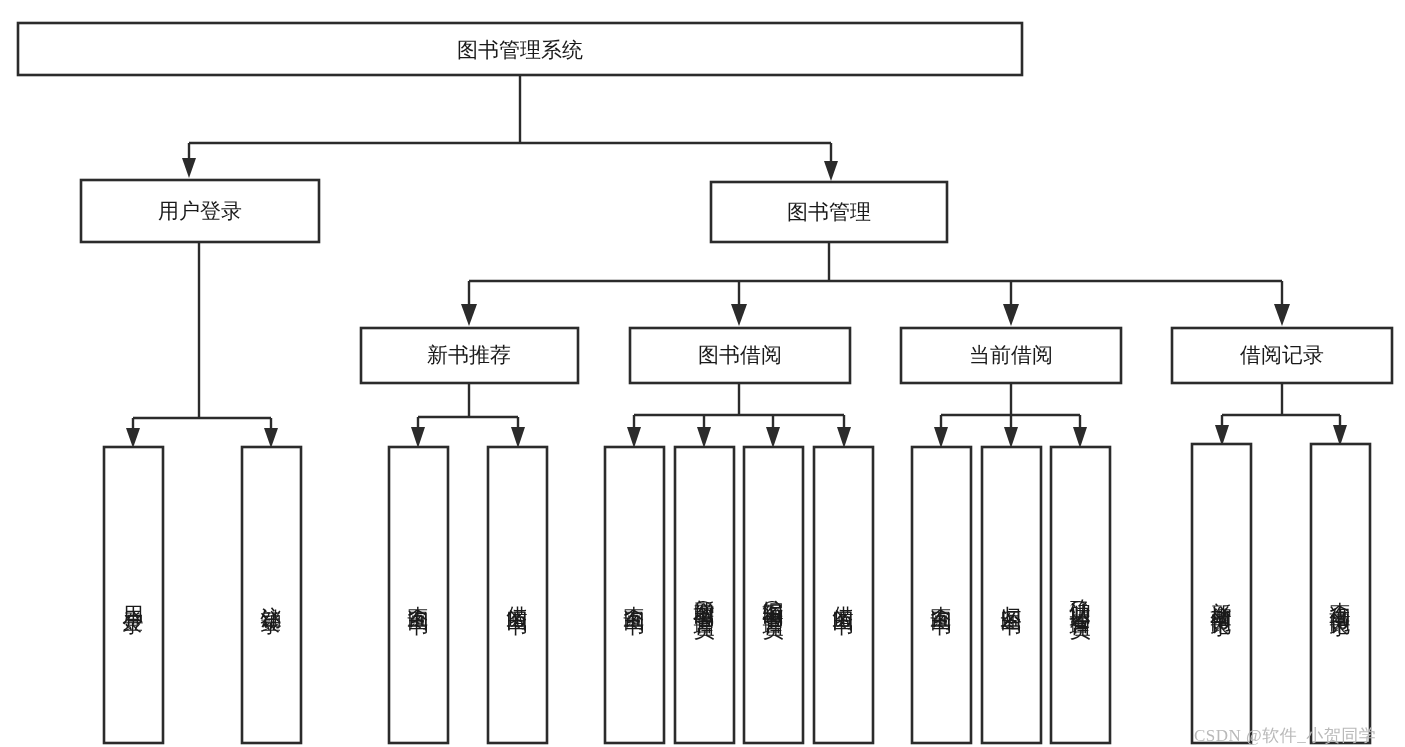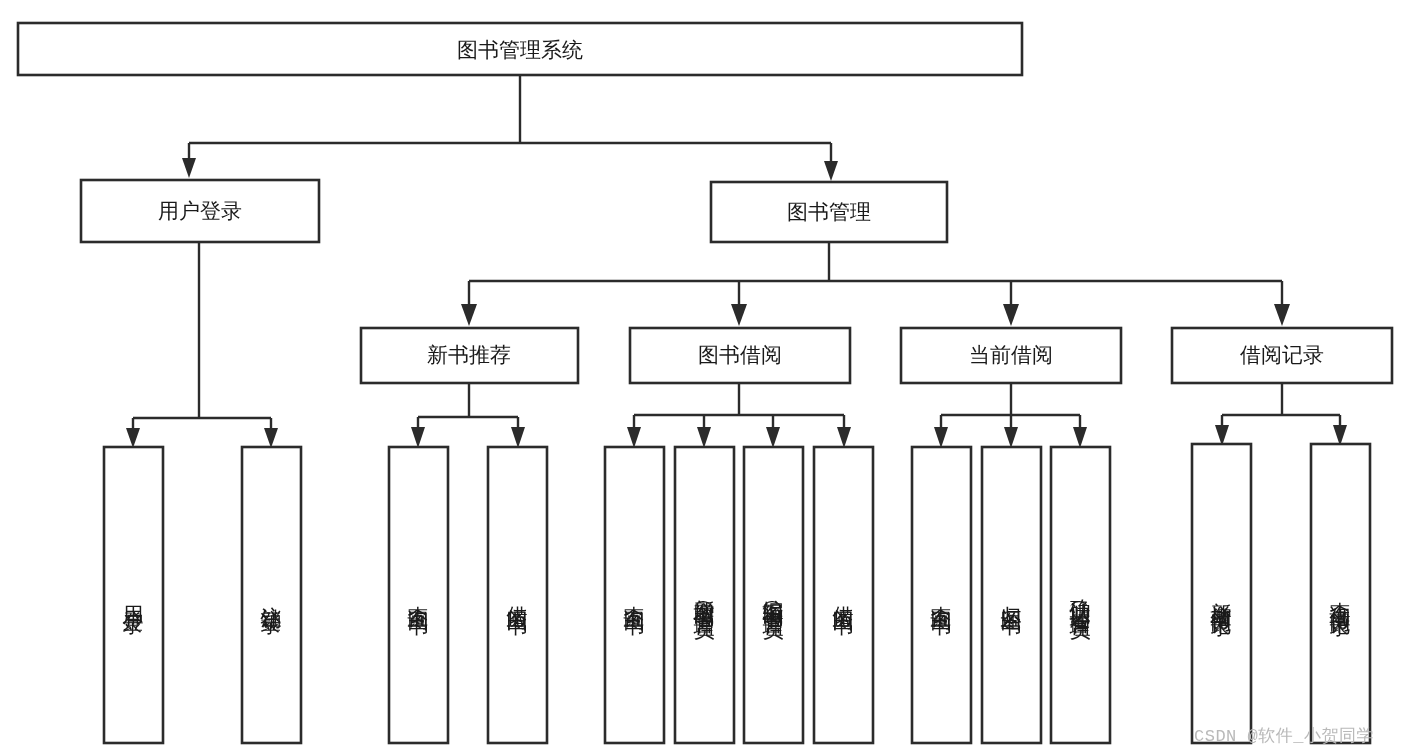--- a/index.html
+++ b/index.html
@@ -61,21 +61,21 @@
     letter-spacing: 3px;
     display: flex;
     align-items: center;
     justify-content: center;
     text-align: center;
     white-space: nowrap;
     pointer-events: none;
   }
   .watermark {
     position: absolute;
-    font-family: Liberation Mono, monospace;
+    font-family: Liberation Serif, serif;
     font-size: 17px;
     color: #b9b9b9;
     white-space: nowrap;
     letter-spacing: 0.5px;
   }
 </style>
 </head>
 <body>
 
 <div id="diagram-root">

